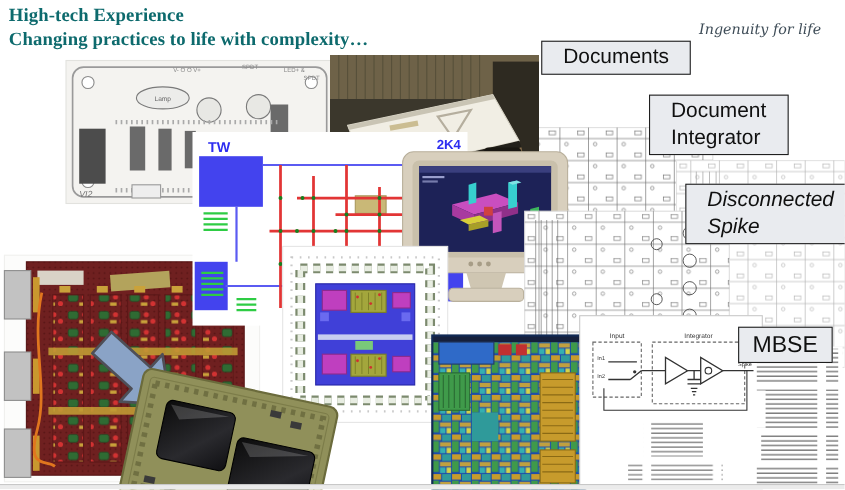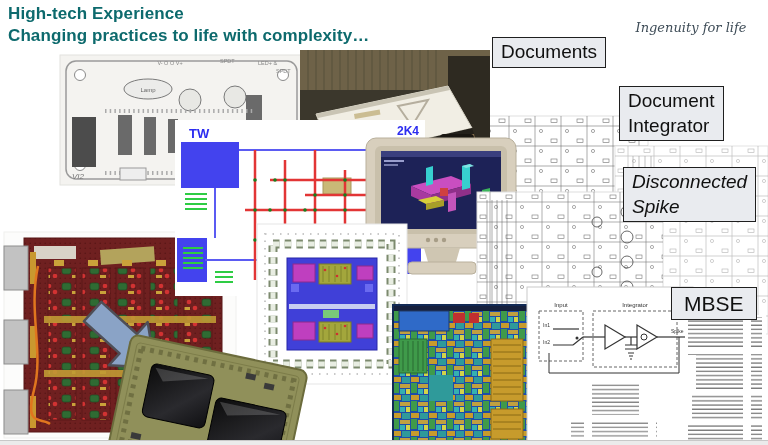--- a/index.html
+++ b/index.html
@@ -1,26 +1,26 @@
 <!DOCTYPE html>
 <html><head>
 <meta charset="utf-8">
 <style>
   html,body{margin:0;padding:0;background:#fff;}
   .slide{position:relative;width:768px;height:445px;background:#ffffff;overflow:hidden;
          font-family:"Liberation Sans",sans-serif;}
   .artwork{position:absolute;left:0;top:0;}
   .title{position:absolute;left:8px;top:3px;font-size:17px;font-weight:bold;
-         color:#0d6a6d;line-height:1.28;letter-spacing:0.1px;}
+         color:#0d6a6d;line-height:1.28;letter-spacing:0.1px;font-family:Liberation Serif, serif;}
   .siemens{position:absolute;left:616px;top:20px;width:150px;text-align:center;}
   .siemens .brand{font-size:21px;font-weight:bold;letter-spacing:1px;color:#0a9b9b;}
   .siemens .tagline{font-family:"DejaVu Serif",serif;font-style:italic;font-size:13px;
                     color:#3e4c57;margin-top:0px;}
   .callout{position:absolute;background:#e9ebef;border:1.6px solid #1f1f1f;color:#101010;
-           font-size:19px;line-height:1.3;padding:2px 8px;white-space:nowrap;}
+           font-size:19px;line-height:1.3;padding:2px 19px;white-space:nowrap;}
   .callout.mbse{font-size:21px;padding:2px 12px;}
   .bottom-strip{position:absolute;left:0;top:440px;width:768px;height:5px;
                 background:#ebebeb;border-top:1px solid #c8c8c8;box-sizing:border-box;}
   .svgtxt{font-family:"Liberation Sans",sans-serif;}
 </style>
 </head>
 <body>
 
 <div class="slide">
 
@@ -339,28 +339,28 @@
   </div>
 
   <div class="siemens">
     <div class="tagline">Ingenuity for life</div>
   </div>
 
   <div class="callout" style="left:492px;top:37px;">
     <div>Documents</div>
   </div>
 
-  <div class="callout" style="left:619px;top:86px;">
+  <div class="callout" style="left:590px;top:86px;">
     <div>Document</div>
     <div>Integrator</div>
   </div>
 
   <div class="callout" style="left:623px;top:167px;font-style:italic;">
     <div>Disconnected</div>
     <div>Spike</div>
   </div>
 
-  <div class="callout mbse" style="left:671px;top:287px;">
+  <div class="callout mbse" style="left:671px;top:297px;">
     <div>MBSE</div>
   </div>
 
   <div class="bottom-strip"></div>
 </div>
 
 </body></html>

